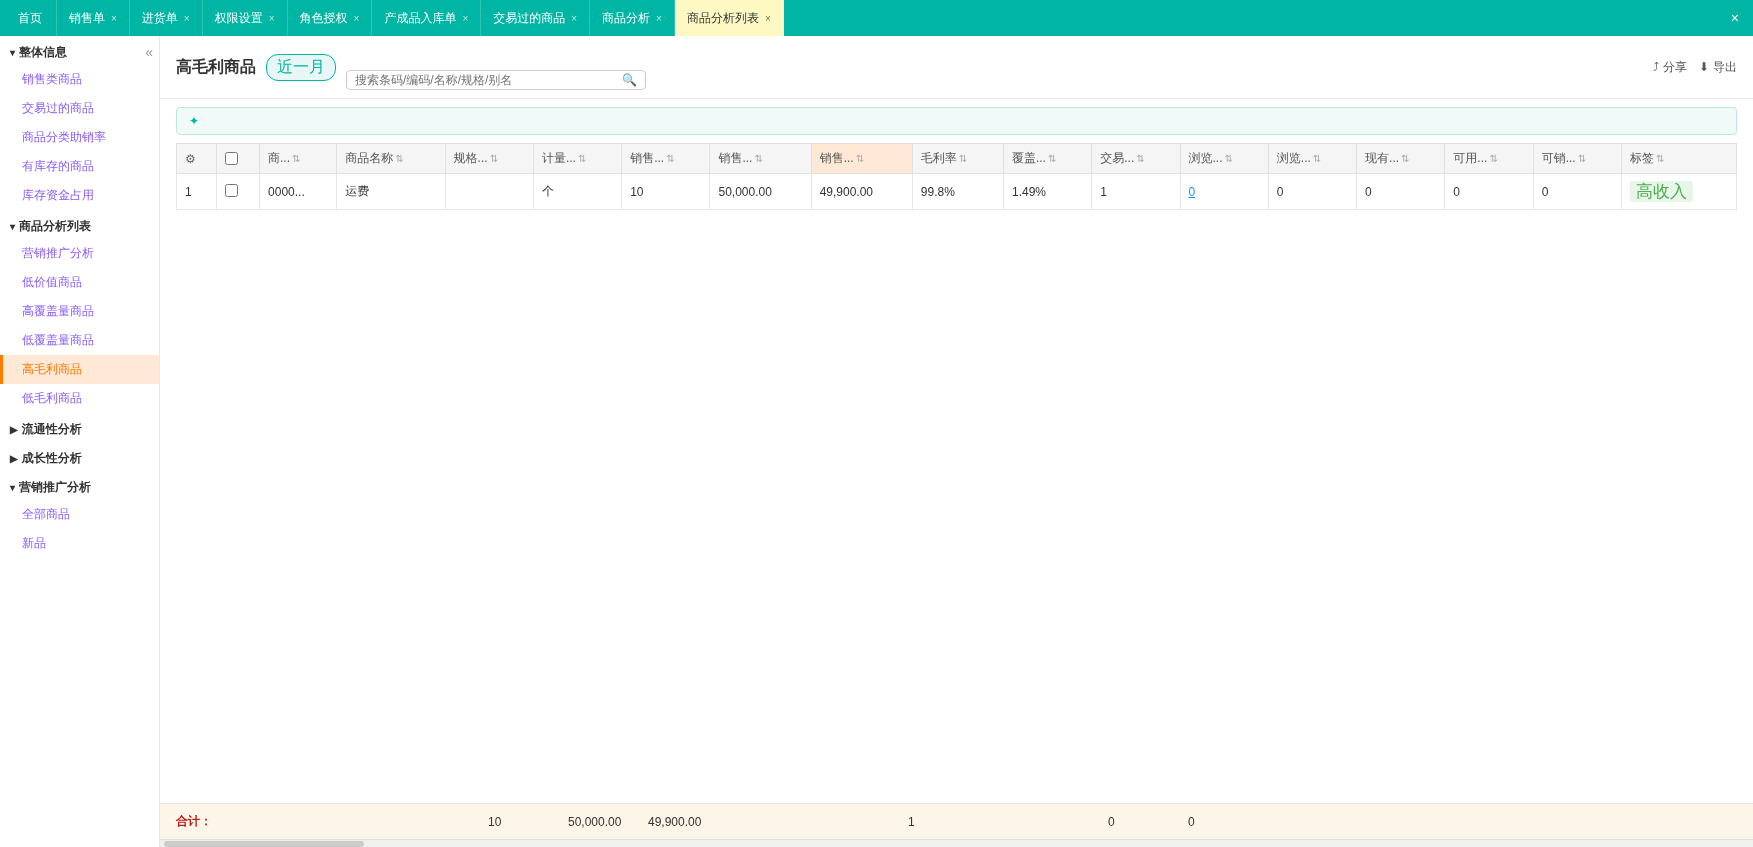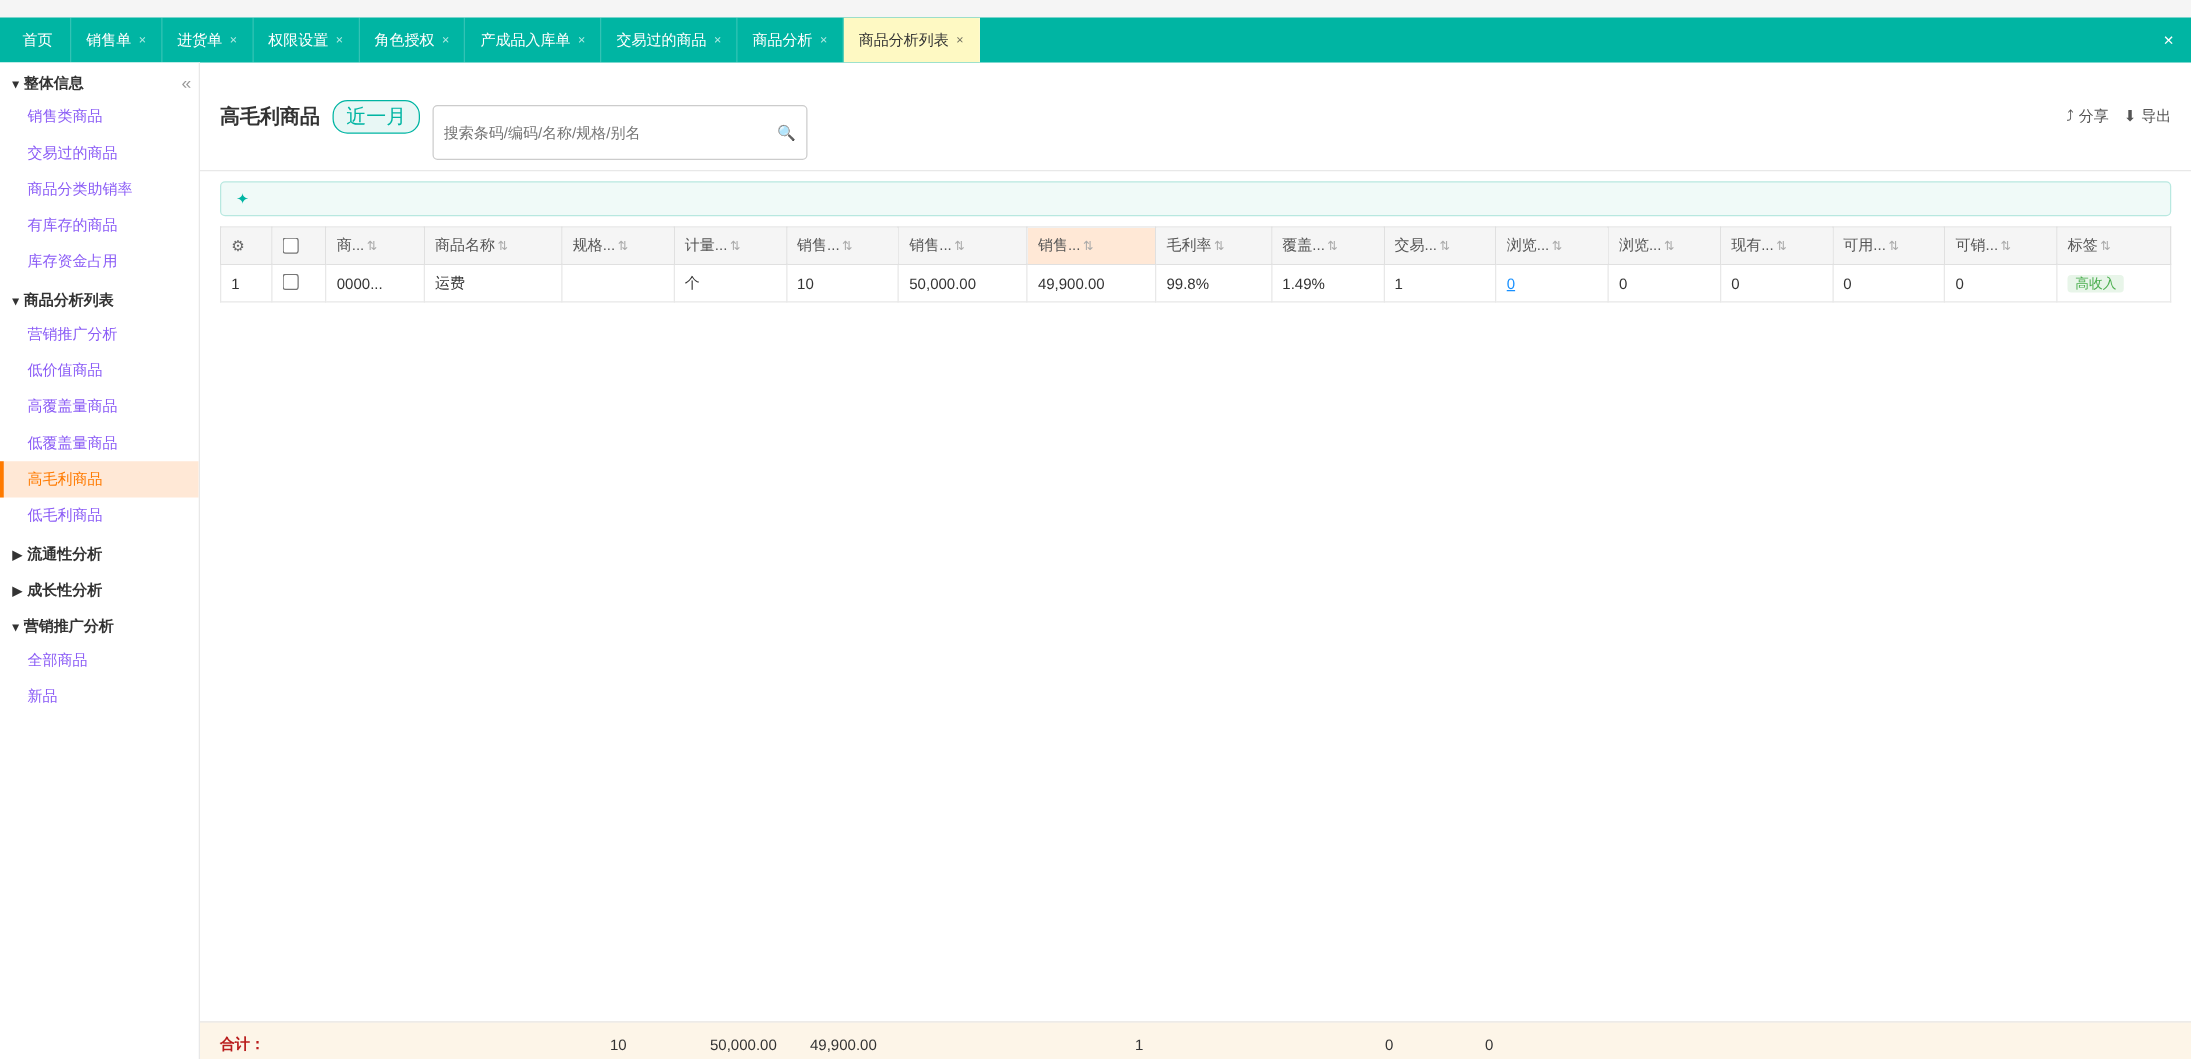--- a/index.html
+++ b/index.html
@@ -8,21 +8,20 @@
     
     .top-nav {
       display: flex;
       align-items: center;
       background: #00b5a3;
       height: 36px;
       padding: 0 4px;
       color: #fff;
       overflow: hidden;
       position: relative;
-      margin-top: 14px;
     }
     .nav-tab {
       display: inline-flex;
       align-items: center;
       height: 36px;
       padding: 0 12px;
       cursor: pointer;
       white-space: nowrap;
       color: #fff;
       font-size: 12px;
@@ -132,21 +131,21 @@
     .time-filter-btn.active {
       background: #e8f7f5;
       border-color: #00b5a3;
       color: #00b5a3;
     }
     .search-box {
       display: flex;
       align-items: center;
       border: 1px solid #ccc;
       border-radius: 4px;
-      padding: 14px 8px;
+      padding: 2px 8px;
       flex: 1;
       max-width: 300px;
       margin-top: 26px;
     }
     .search-box input {
       border: none;
       outline: none;
       font-size: 12px;
       color: #999;
       width: 100%;
@@ -218,21 +217,21 @@
       border: 1px solid #e8e8e8;
       padding: 6px 8px;
       color: #333;
       white-space: nowrap;
     }
     .tag-badge {
       background: #e8f5e9;
       color: #4caf50;
       border-radius: 3px;
       padding: 1px 6px;
-      font-size: 11px;
+      font-size: 17px;
     }
     .link-val { color: #1890ff; text-decoration: underline; cursor: pointer; }
 
     
     .footer-bar {
       background: #fdf5e8;
       border-top: 1px solid #e8e8e8;
       padding: 6px 16px;
       display: flex;
       align-items: center;

